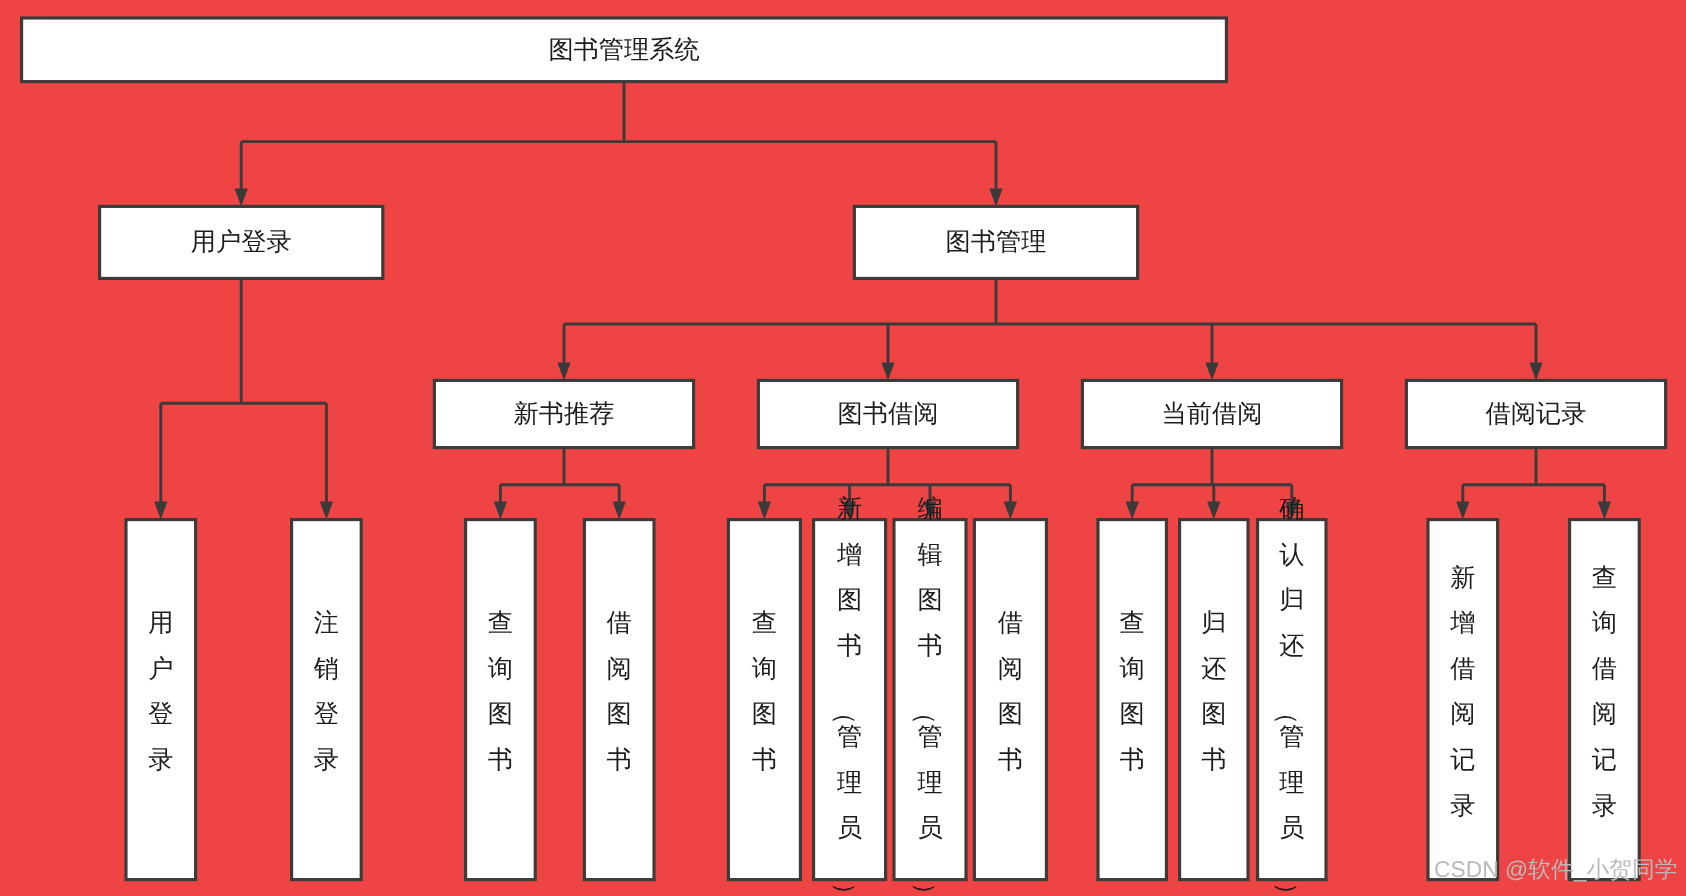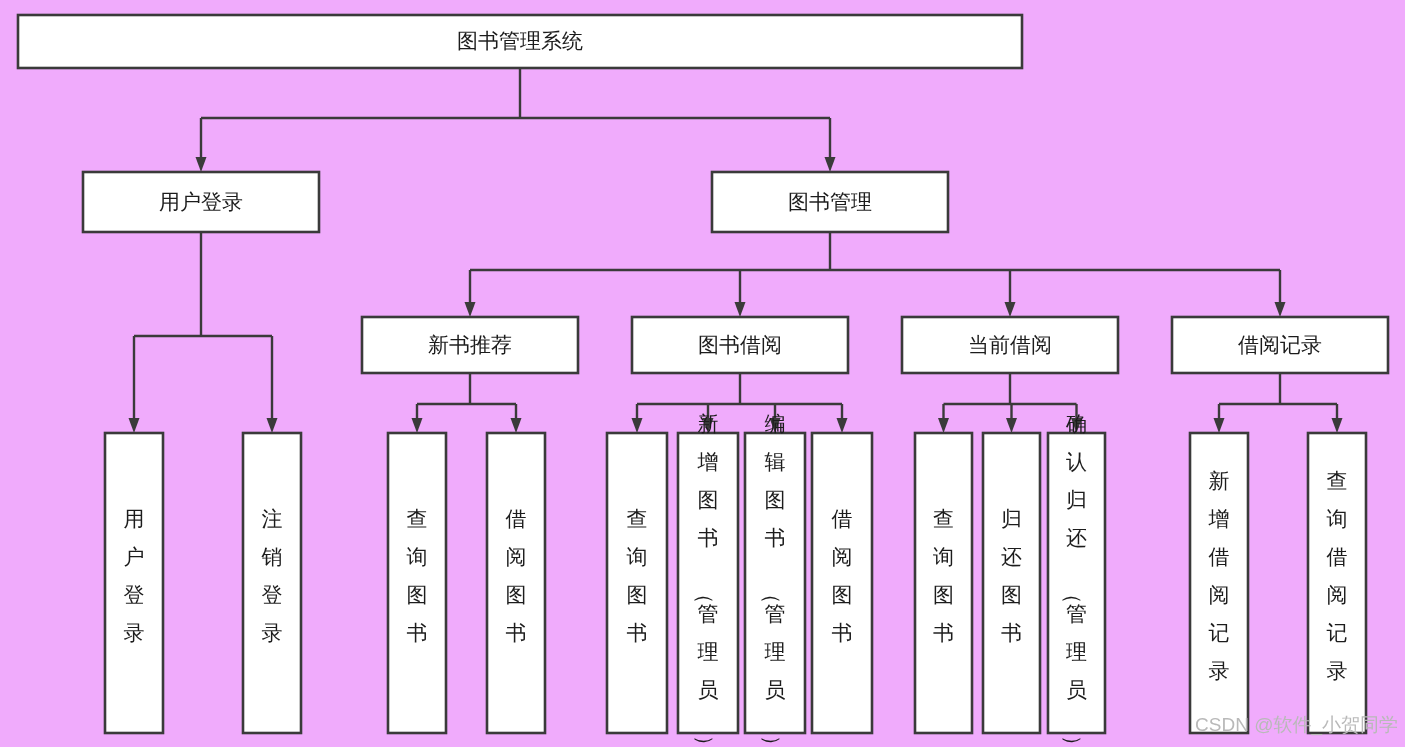--- a/index.html
+++ b/index.html
@@ -8,21 +8,21 @@
     padding: 0;
     background: #ffffff;
   }
   body {
     font-family: "Liberation Sans", "DejaVu Sans", sans-serif;
   }
   #diagram-root {
     position: relative;
     width: 1405px;
     height: 747px;
-    background: #f0abfc;
+    background: #ef4444;
     overflow: hidden;
     text-decoration: underline;
   }
   svg.diagram-canvas {
     position: absolute;
     top: 0;
     left: 0;
     width: 1405px;
     height: 747px;
     display: block;

